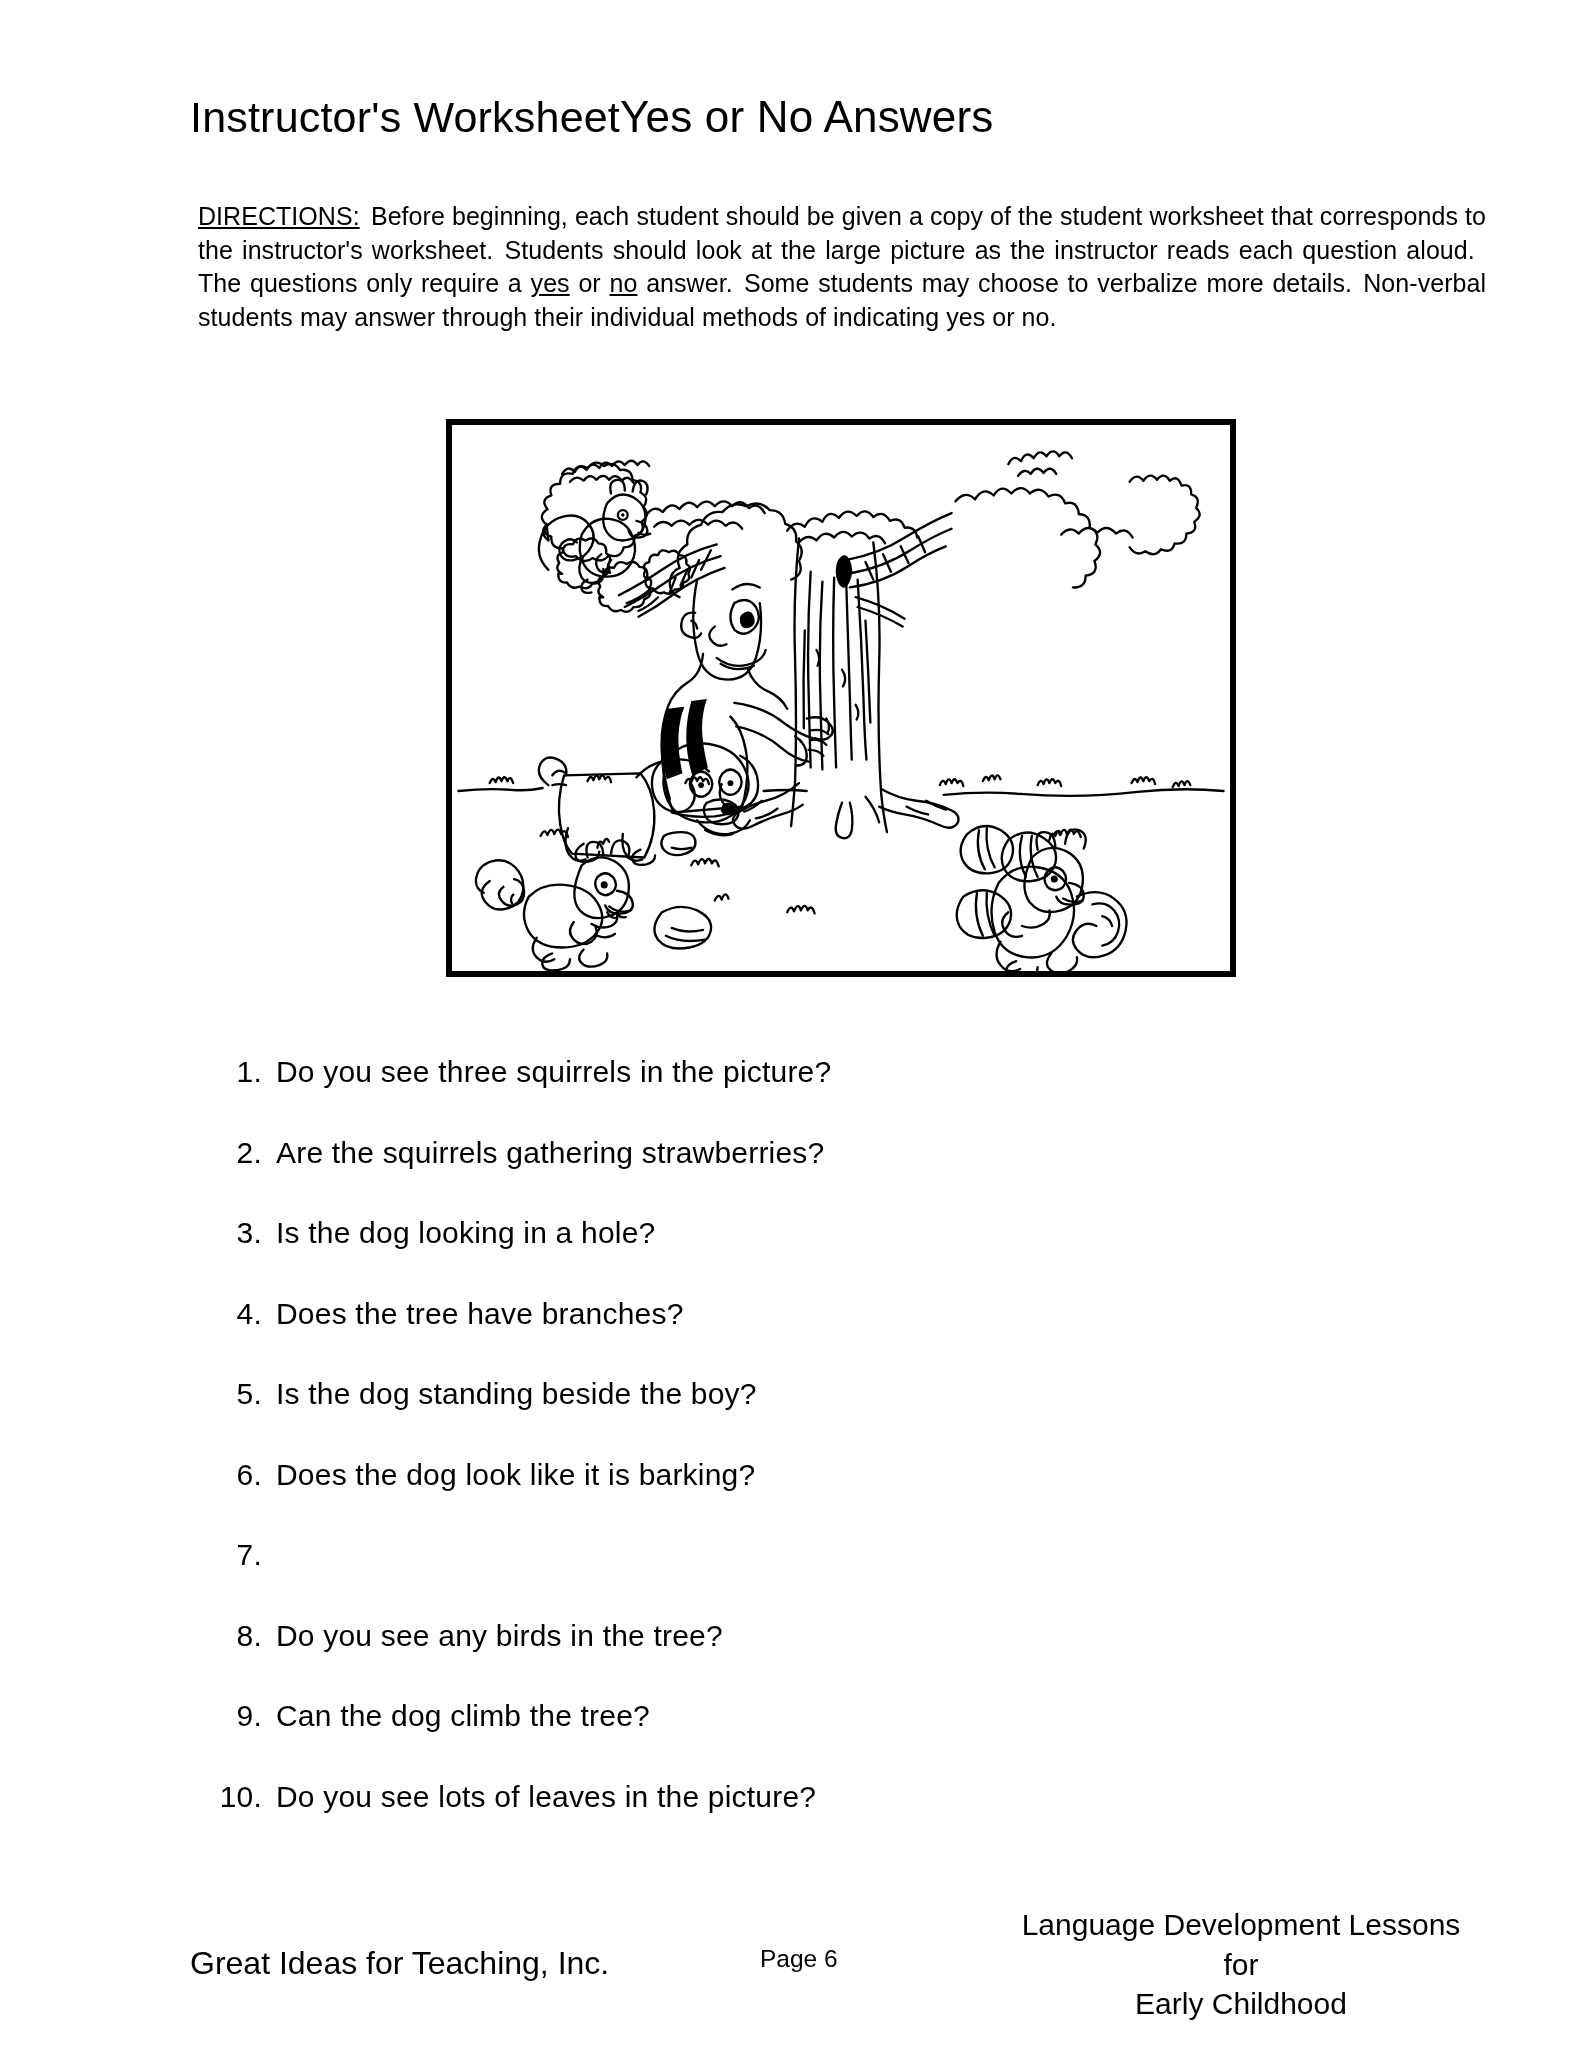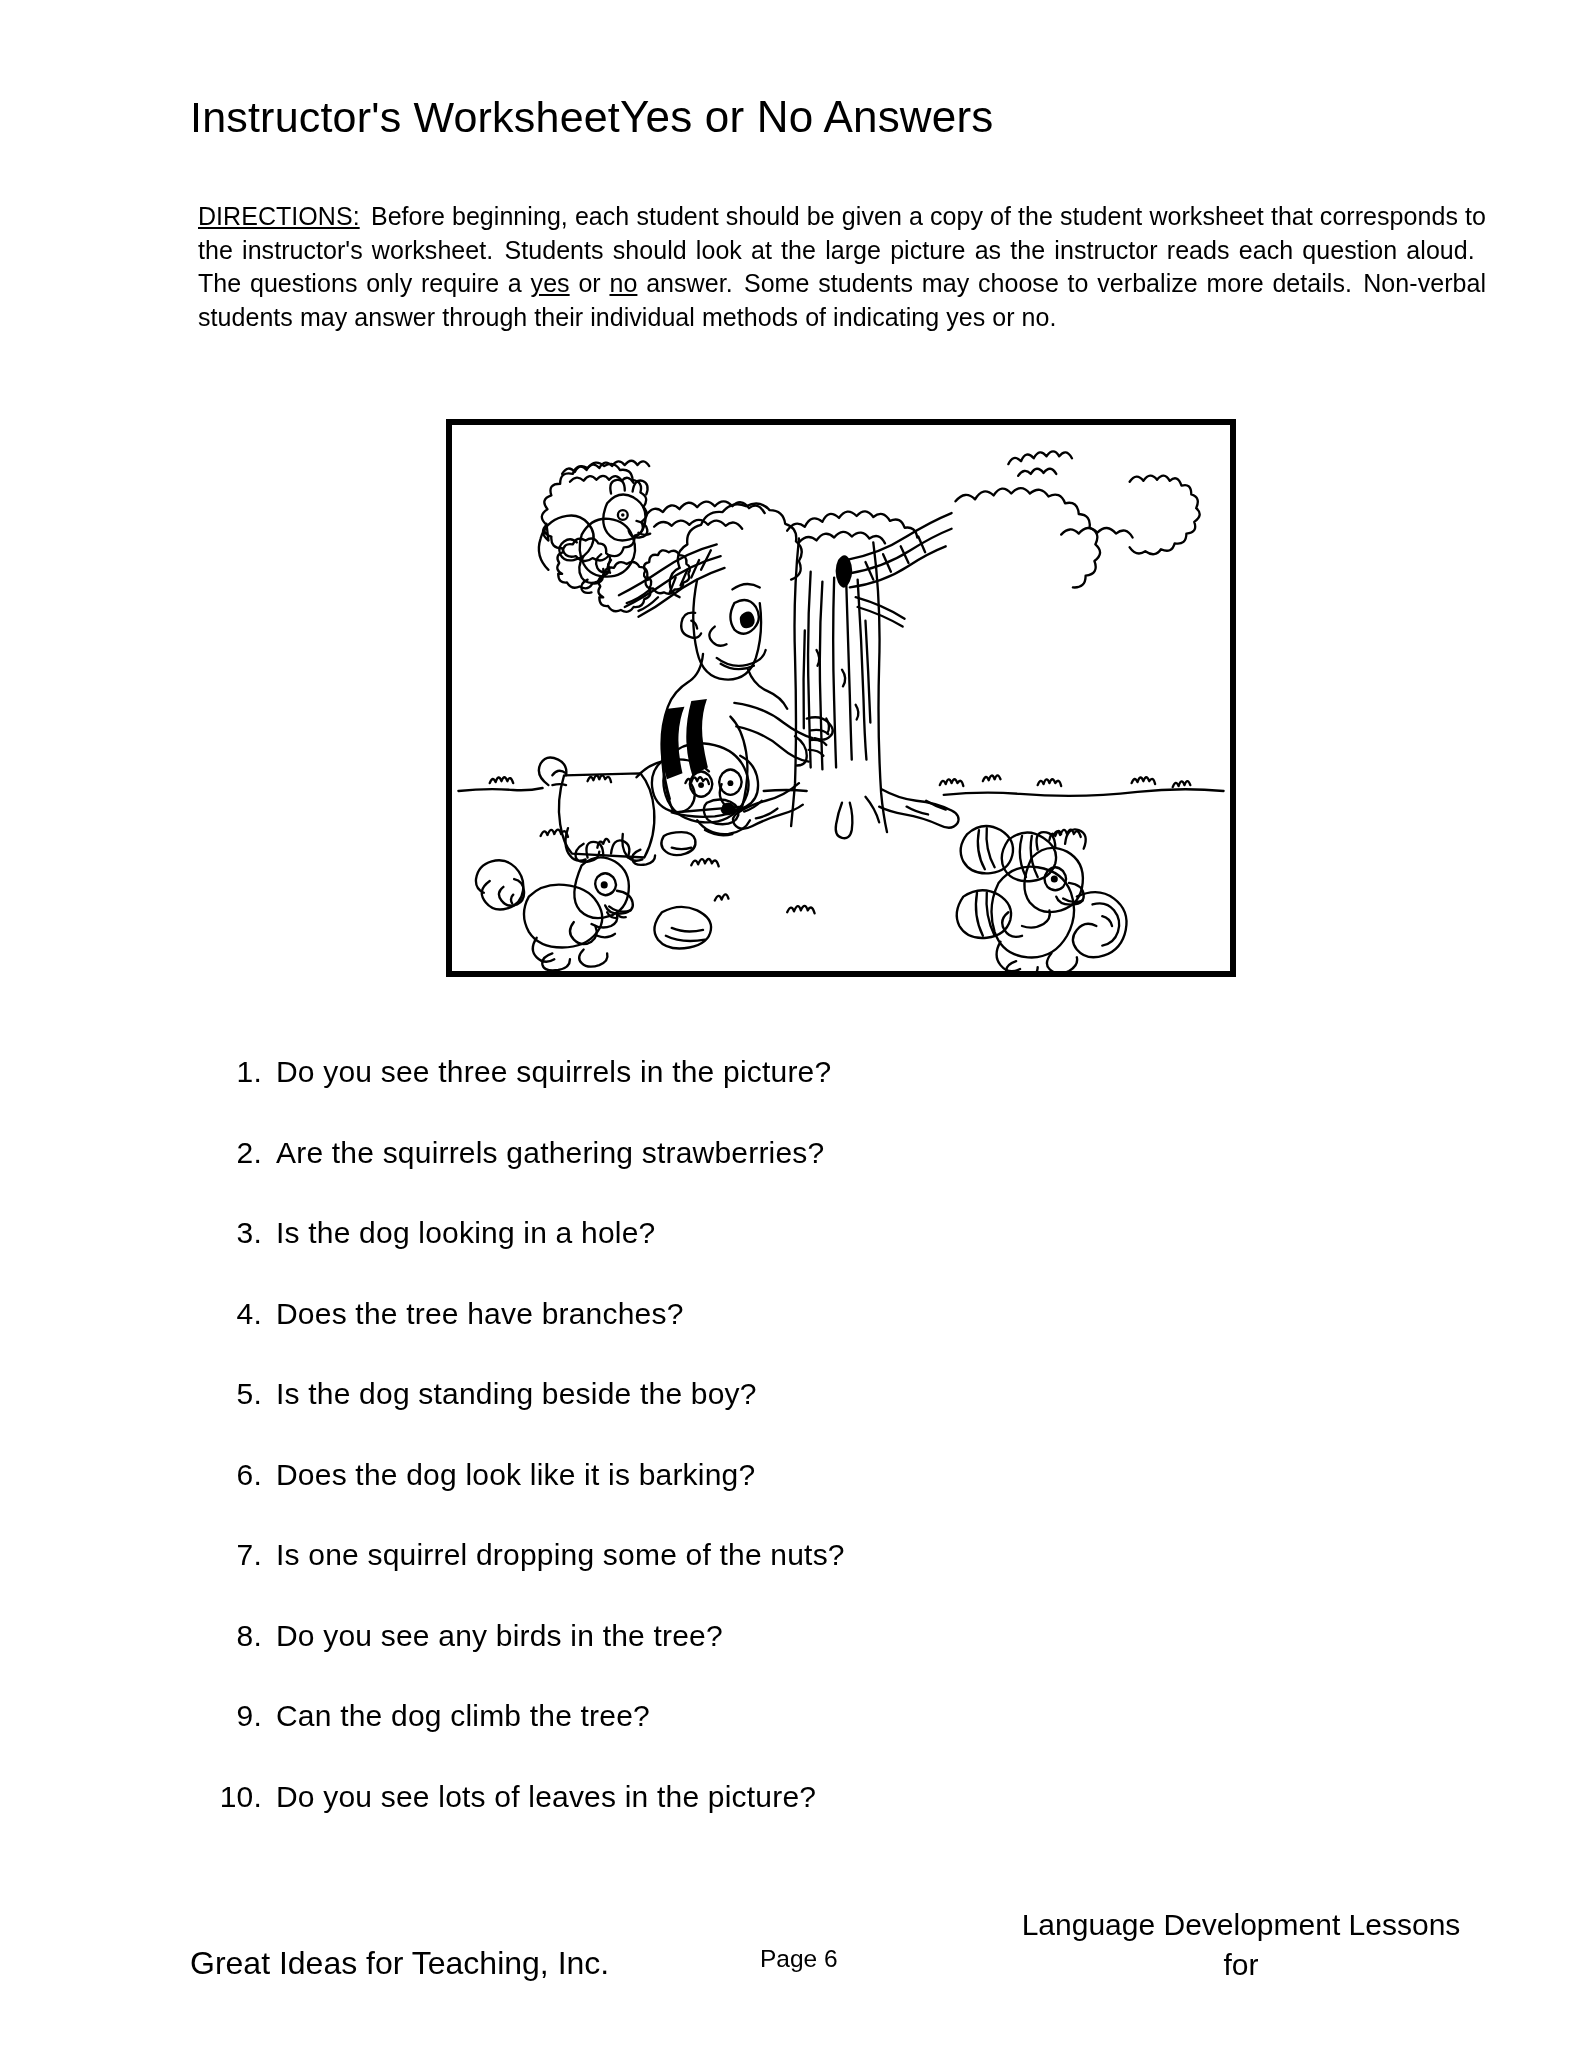--- a/index.html
+++ b/index.html
@@ -472,21 +472,20 @@
       <span class="q-text">Is the dog standing beside the boy?</span>
     </div>
 
     <div class="question-row">
       <span class="q-num">6.</span>
       <span class="q-text">Does the dog look like it is barking?</span>
     </div>
 
     <div class="question-row">
       <span class="q-num">7.</span>
-      <span class="q-text">Is one squirrel dropping some of the nuts?</span>
     </div>
 
     <div class="question-row">
       <span class="q-num">8.</span>
       <span class="q-text">Do you see any birds in the tree?</span>
     </div>
 
     <div class="question-row">
       <span class="q-num">9.</span>
       <span class="q-text">Can the dog climb the tree?</span>
@@ -497,16 +496,17 @@
       <span class="q-text">Do you see lots of leaves in the picture?</span>
     </div>
 
   </div>
 
   <div class="footer">
     <div class="footer-left">Great Ideas for Teaching, Inc.</div>
     <div class="footer-center">Page 6</div>
     <div class="footer-right">
       <div>Language Development Lessons for</div>
+      <div>Early Childhood</div>
     </div>
   </div>
 
 </div>
 
 </body></html>

